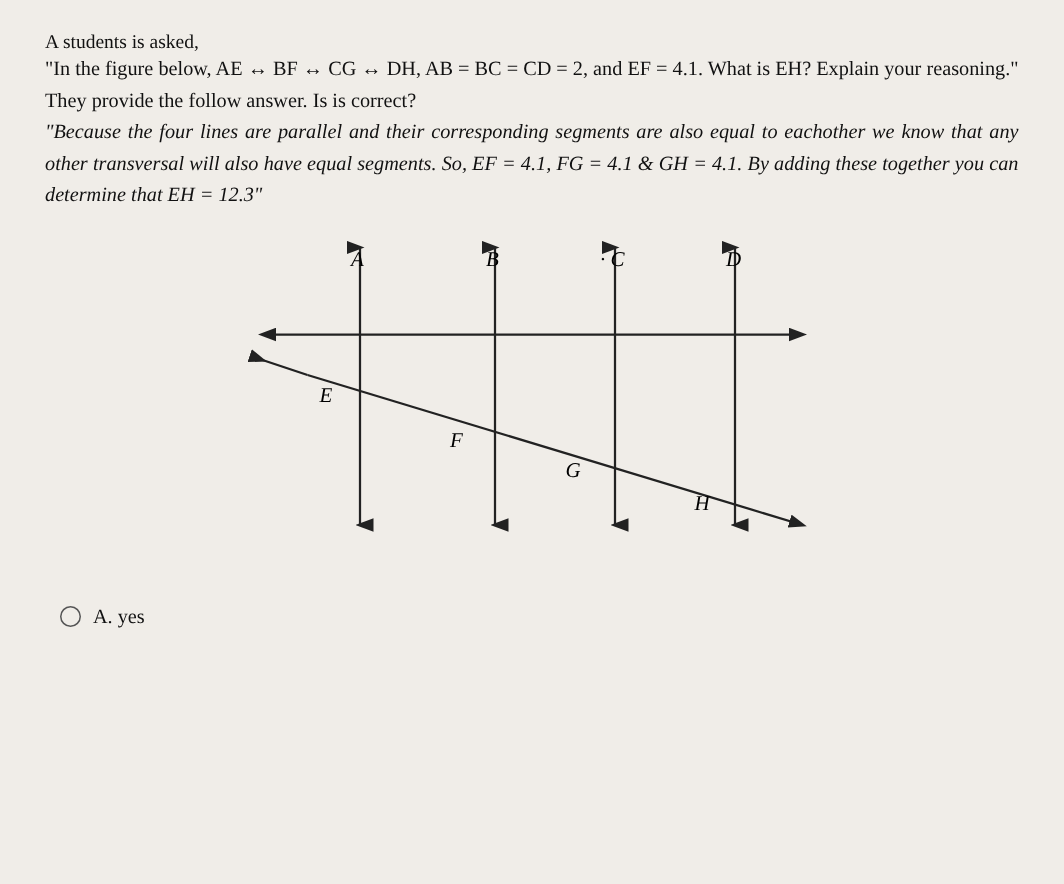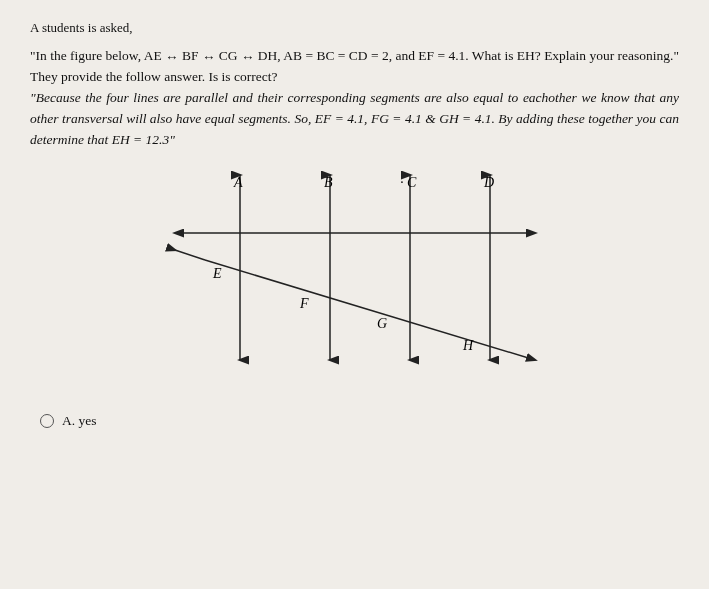--- a/index.html
+++ b/index.html
@@ -7,21 +7,20 @@
       background: #f0ede8;
       font-family: 'Times New Roman', Times, serif;
       font-size: 14px;
       color: #111;
       width: 709px;
       min-height: 589px;
       padding: 20px 30px 20px 30px;
     }
     .intro-text {
       font-size: 13px;
-      margin-bottom: 10px;
     }
     .question-block {
       font-size: 13.5px;
       line-height: 1.55;
       margin-bottom: 14px;
       text-align: justify;
     }
     .question-block em {
       font-style: italic;
     }

